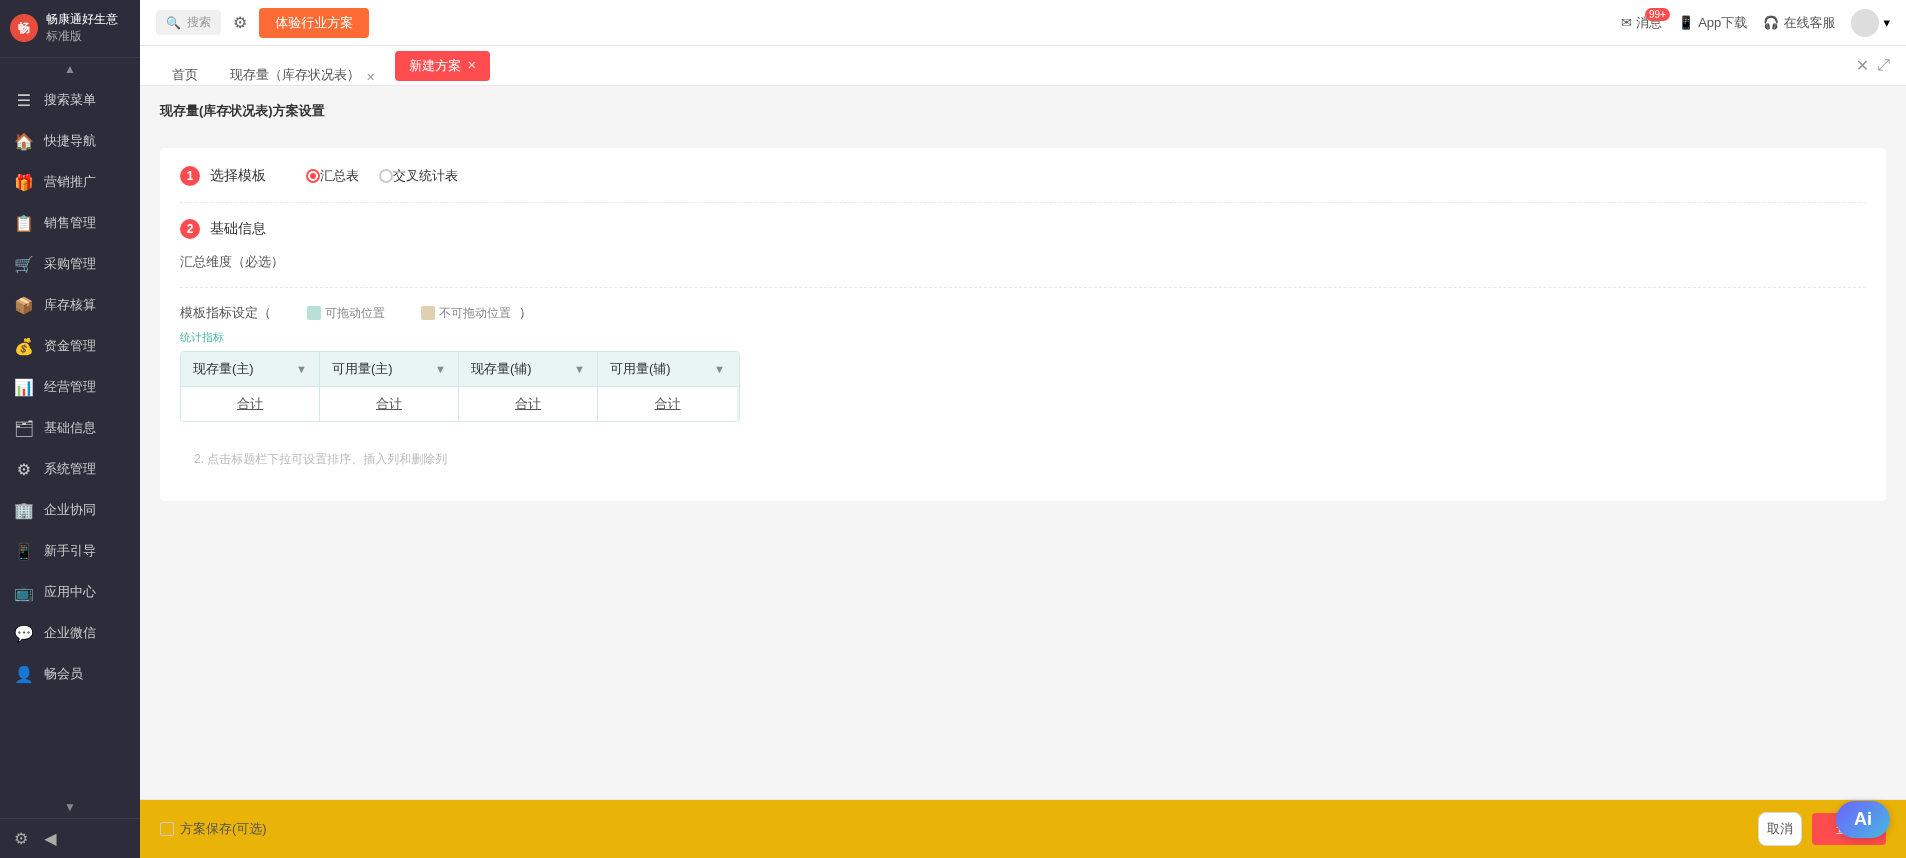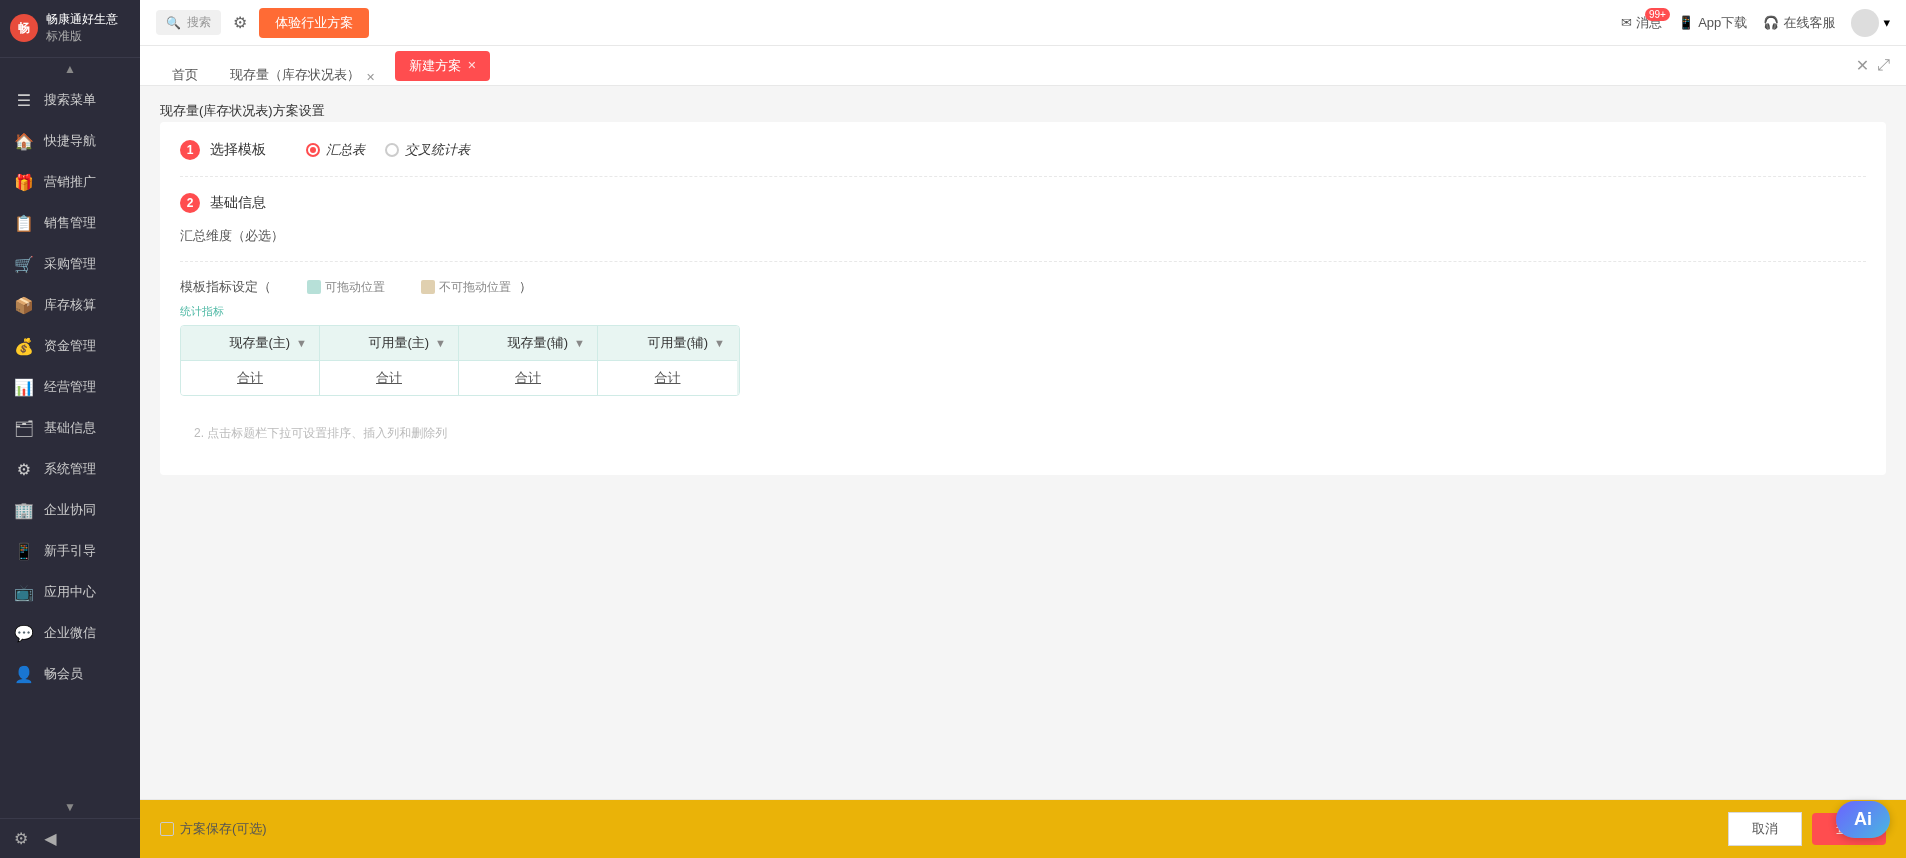--- a/index.html
+++ b/index.html
@@ -127,21 +127,21 @@
     
     .content {
       flex: 1;
       overflow-y: auto;
       padding: 16px 20px;
       background: #f5f5f5;
     }
     .content::-webkit-scrollbar { width: 6px; }
     .content::-webkit-scrollbar-thumb { background: #ccc; border-radius: 3px; }
 
-    .page-title { font-size: 13px; color: #333; margin-bottom: 2px; font-weight: 400; }
+    .page-title { font-size: 13px; color: #333; margin-bottom: 28px; font-weight: 700; }
 
     .section-card {
       background: #fff;
       border-radius: 4px;
       padding: 18px 20px;
       margin-bottom: 0;
     }
 
     
     .step-section { margin-bottom: 0; }
@@ -153,21 +153,21 @@
       width: 20px; height: 20px;
       background: #ff4d4f; color: white;
       border-radius: 50%; font-size: 12px;
       display: flex; align-items: center; justify-content: center;
       font-weight: bold; flex-shrink: 0;
     }
     .step-title { font-size: 14px; color: #333; font-weight: 500; }
 
     
     .radio-group { display: flex; align-items: center; gap: 20px; margin-left: 30px; }
-    .radio-item { display: flex; align-items: center; gap: 6px; cursor: pointer; font-style: italic; }
+    .radio-item { display: flex; align-items: center; gap: 0; cursor: pointer; }
     .radio-dot {
       width: 14px; height: 14px; border-radius: 50%;
       border: 2px solid #ccc;
       display: flex; align-items: center; justify-content: center;
     }
     .radio-dot.checked { border-color: #ff4d4f; }
     .radio-dot.checked::after {
       content: ''; width: 6px; height: 6px;
       background: #ff4d4f; border-radius: 50%;
     }
@@ -213,22 +213,22 @@
       display: flex;
       background: #e8f5f2;
     }
     .stats-col {
       display: flex; flex-direction: column;
       border-right: 1px solid #d0ebe6;
       min-width: 139px;
     }
     .stats-col:last-child { border-right: none; }
     .stats-col-header {
-      display: flex; align-items: center; justify-content: flex-end;
-      gap: 6px; padding: 8px 12px;
+      display: flex; align-items: center; justify-content: space-between;
+      gap: 20px; padding: 8px 12px;
       border-bottom: 1px solid #d0ebe6;
       font-size: 13px; color: #333;
     }
     .stats-col-body {
       padding: 8px 12px;
       text-align: center;
       font-size: 13px; color: #555;
       background: #fff;
       text-decoration: underline;
     }
@@ -251,21 +251,21 @@
       display: flex; align-items: center; gap: 10px;
       flex-shrink: 0;
     }
     .save-checkbox { display: flex; align-items: center; gap: 6px; cursor: pointer; font-size: 13px; color: #555; }
     .checkbox-box {
       width: 14px; height: 14px; border: 1px solid #ccc; border-radius: 2px;
       display: flex; align-items: center; justify-content: center;
     }
     .footer-spacer { flex: 1; }
     .cancel-btn {
-      padding: 7px 23px; border: 1px solid #d9d9d9; border-radius: 0;
+      padding: 7px 8px; border: 1px solid #d9d9d9; border-radius: 8px;
       background: #fff; color: #555; cursor: pointer; font-size: 13px;
     }
     .query-btn {
       padding: 7px 24px; border: none; border-radius: 4px;
       background: #ff4d4f; color: white; cursor: pointer; font-size: 13px;
     }
 
     
     .ai-badge {
       position: fixed; bottom: 20px; right: 16px;

